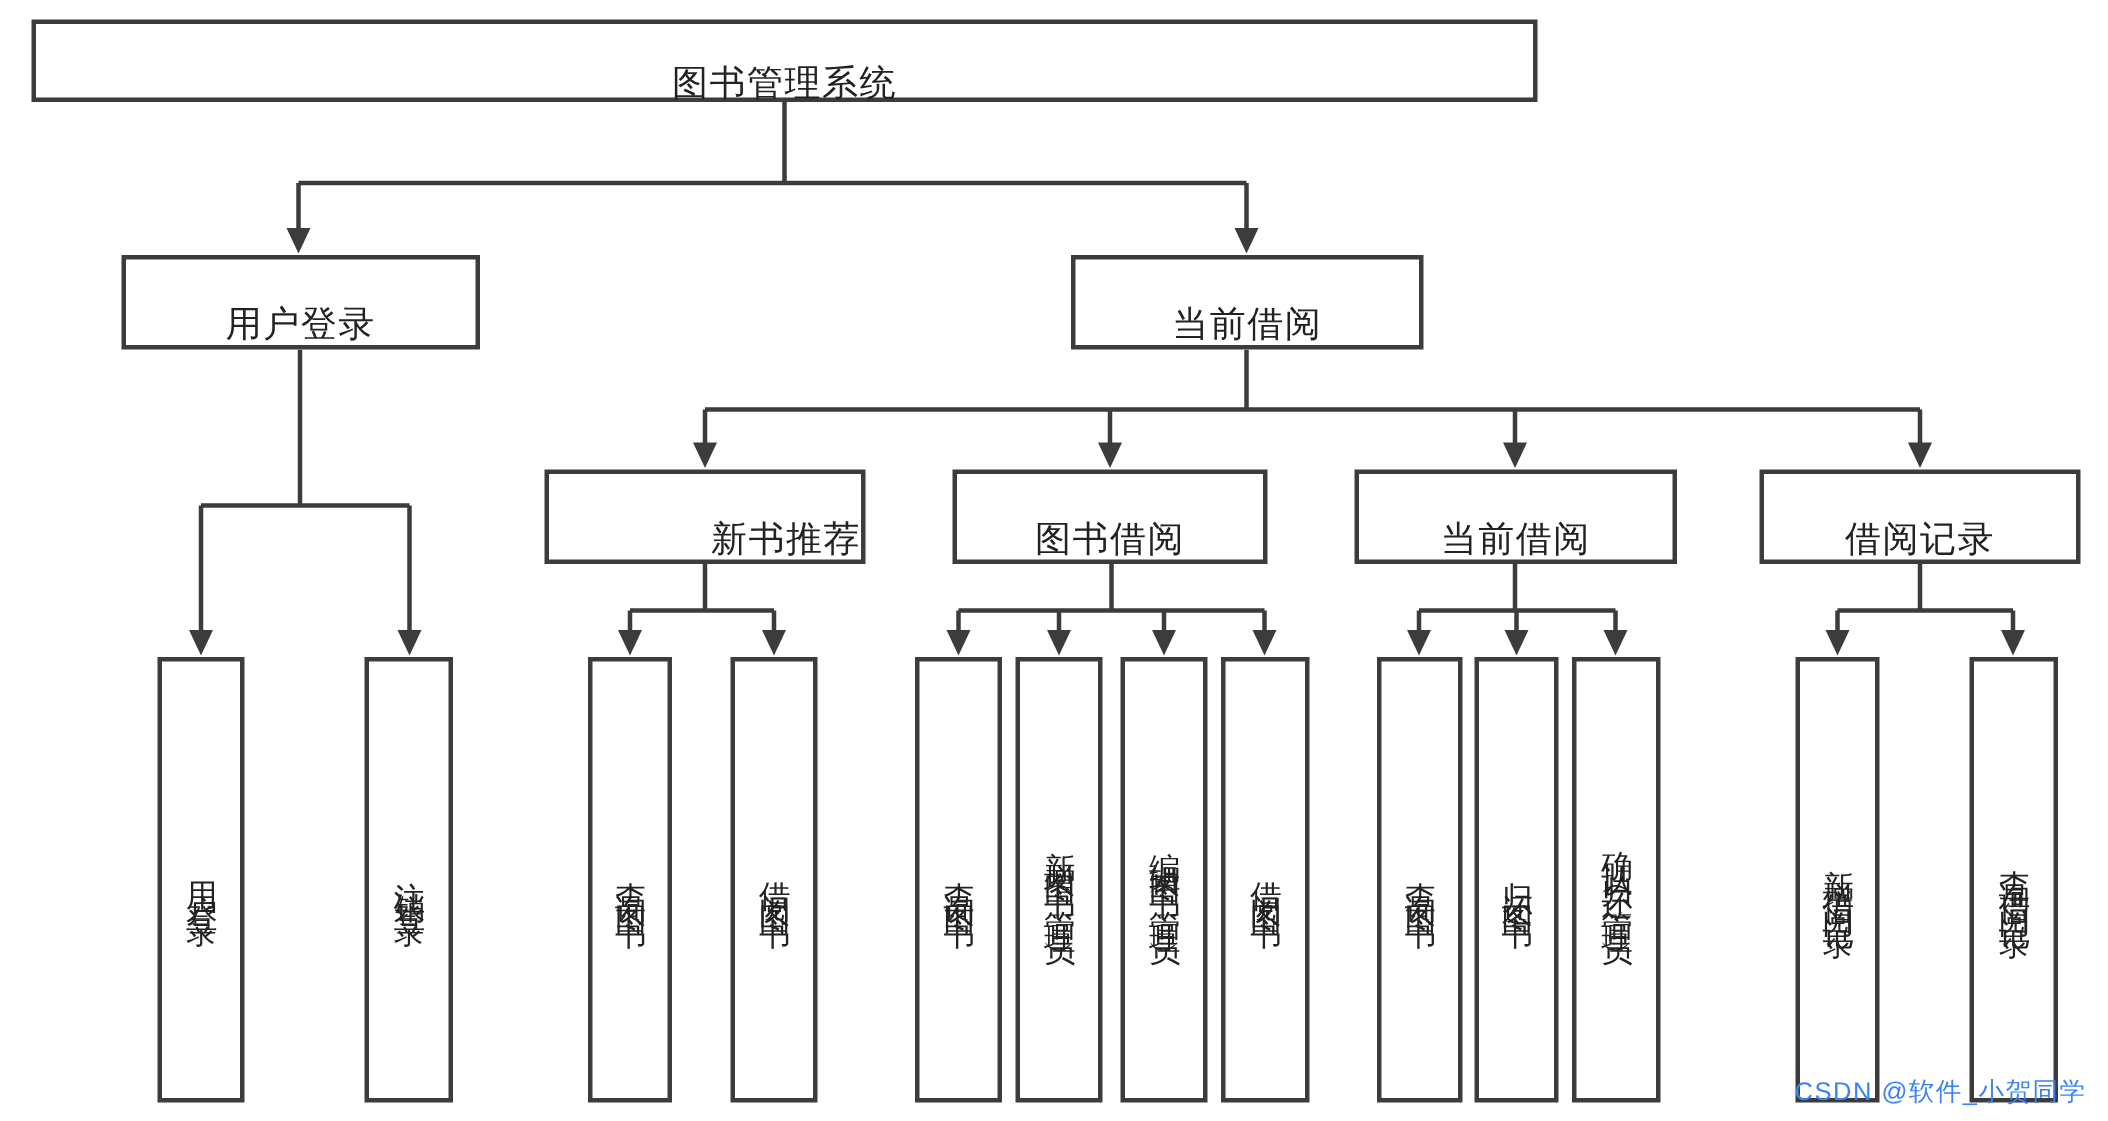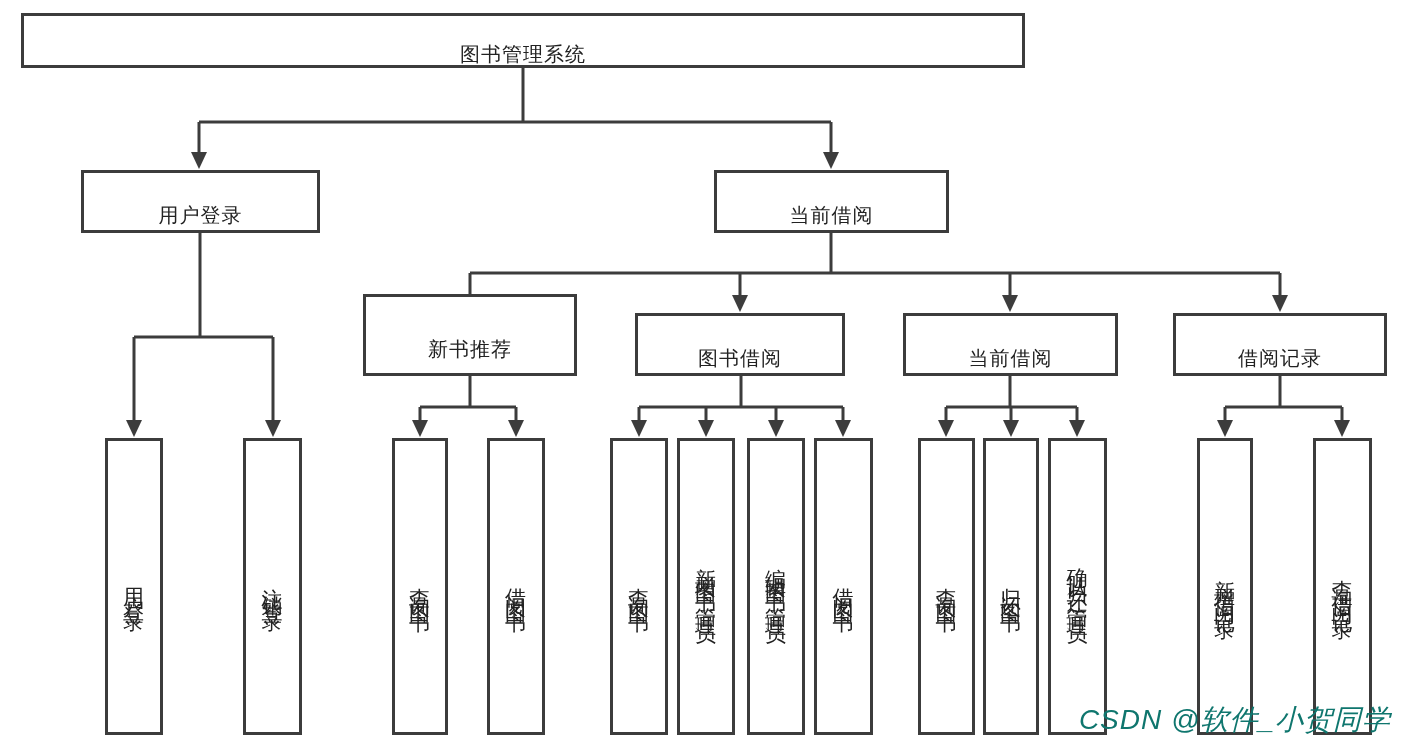--- a/index.html
+++ b/index.html
@@ -26,42 +26,41 @@
     position: absolute;
     box-sizing: border-box;
     border: 3px solid #3c3c3c;
     background: #ffffff;
     display: flex;
     align-items: center;
     justify-content: center;
     color: #222222;
   }
   .hbox span {
-    font-size: 20px;
+    font-size: 24px;
     letter-spacing: 1px;
     white-space: nowrap;
     margin-top: 28px;
   }
   .vbox span {
     writing-mode: vertical-lr;
     text-orientation: mixed;
     font-size: 21px;
     letter-spacing: 8px;
     line-height: 1;
     white-space: nowrap;
   }
   .watermark {
     position: absolute;
     right: 14px;
     bottom: 8px;
-    font-size: 28px;
-    color: #0f766e;
+    font-size: 17px;
+    color: #3b82f6;
     letter-spacing: 1px;
     white-space: nowrap;
-    font-style: italic;
   }
 </style>
 </head>
 <body>
 
 <div id="stage">
 
   <svg class="connectors" width="1405" height="747" viewBox="0 0 1405 747" xmlns="http://www.w3.org/2000/svg" aria-hidden="true">
     <g stroke="#3c3c3c" stroke-width="3" fill="none">
 
@@ -106,21 +105,21 @@
     <span>图书管理系统</span>
   </div>
 
   <div class="box hbox" style="left:81px; top:170px; width:239px; height:63px;">
     <span>用户登录</span>
   </div>
   <div class="box hbox" style="left:714px; top:170px; width:235px; height:63px;">
     <span>当前借阅</span>
   </div>
 
-  <div class="box hbox" style="left:363px; top:294px; width:214px; height:82px;">
+  <div class="box hbox" style="left:363px; top:313px; width:214px; height:63px;justify-content:flex-end;">
     <span>新书推荐</span>
   </div>
   <div class="box hbox" style="left:903px; top:313px; width:215px; height:63px;">
     <span>当前借阅</span>
   </div>
   <div class="box hbox" style="left:635px; top:313px; width:210px; height:63px;">
     <span>图书借阅</span>
   </div>
   <div class="box hbox" style="left:1173px; top:313px; width:214px; height:63px;">
     <span>借阅记录</span>

